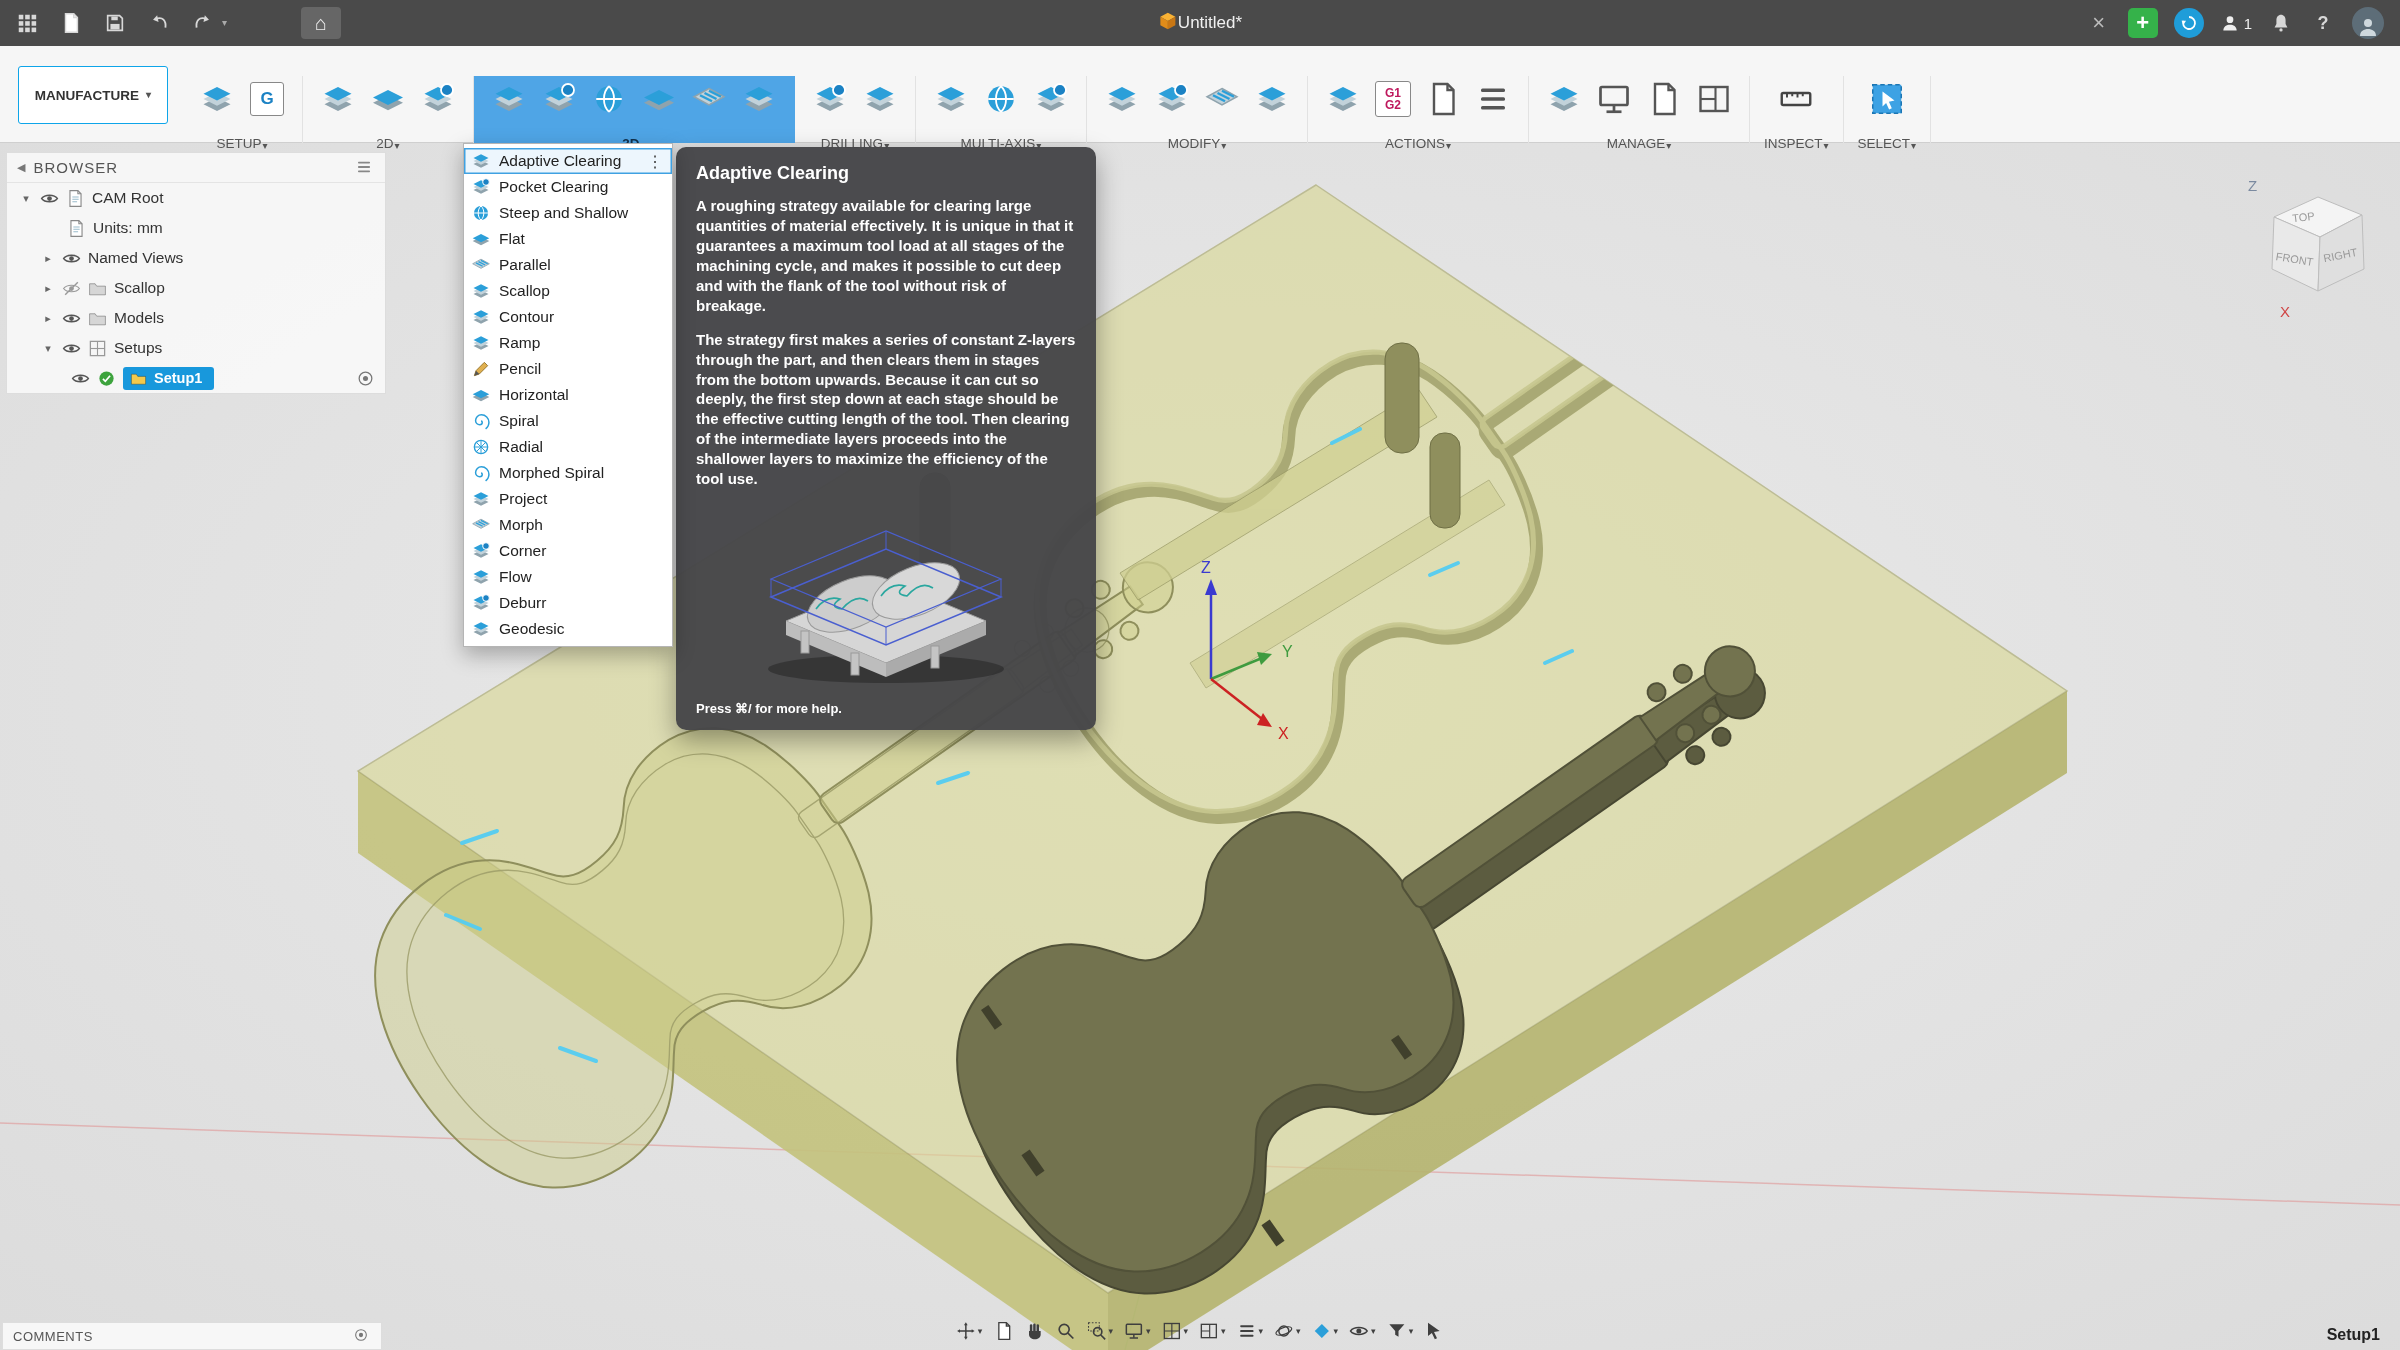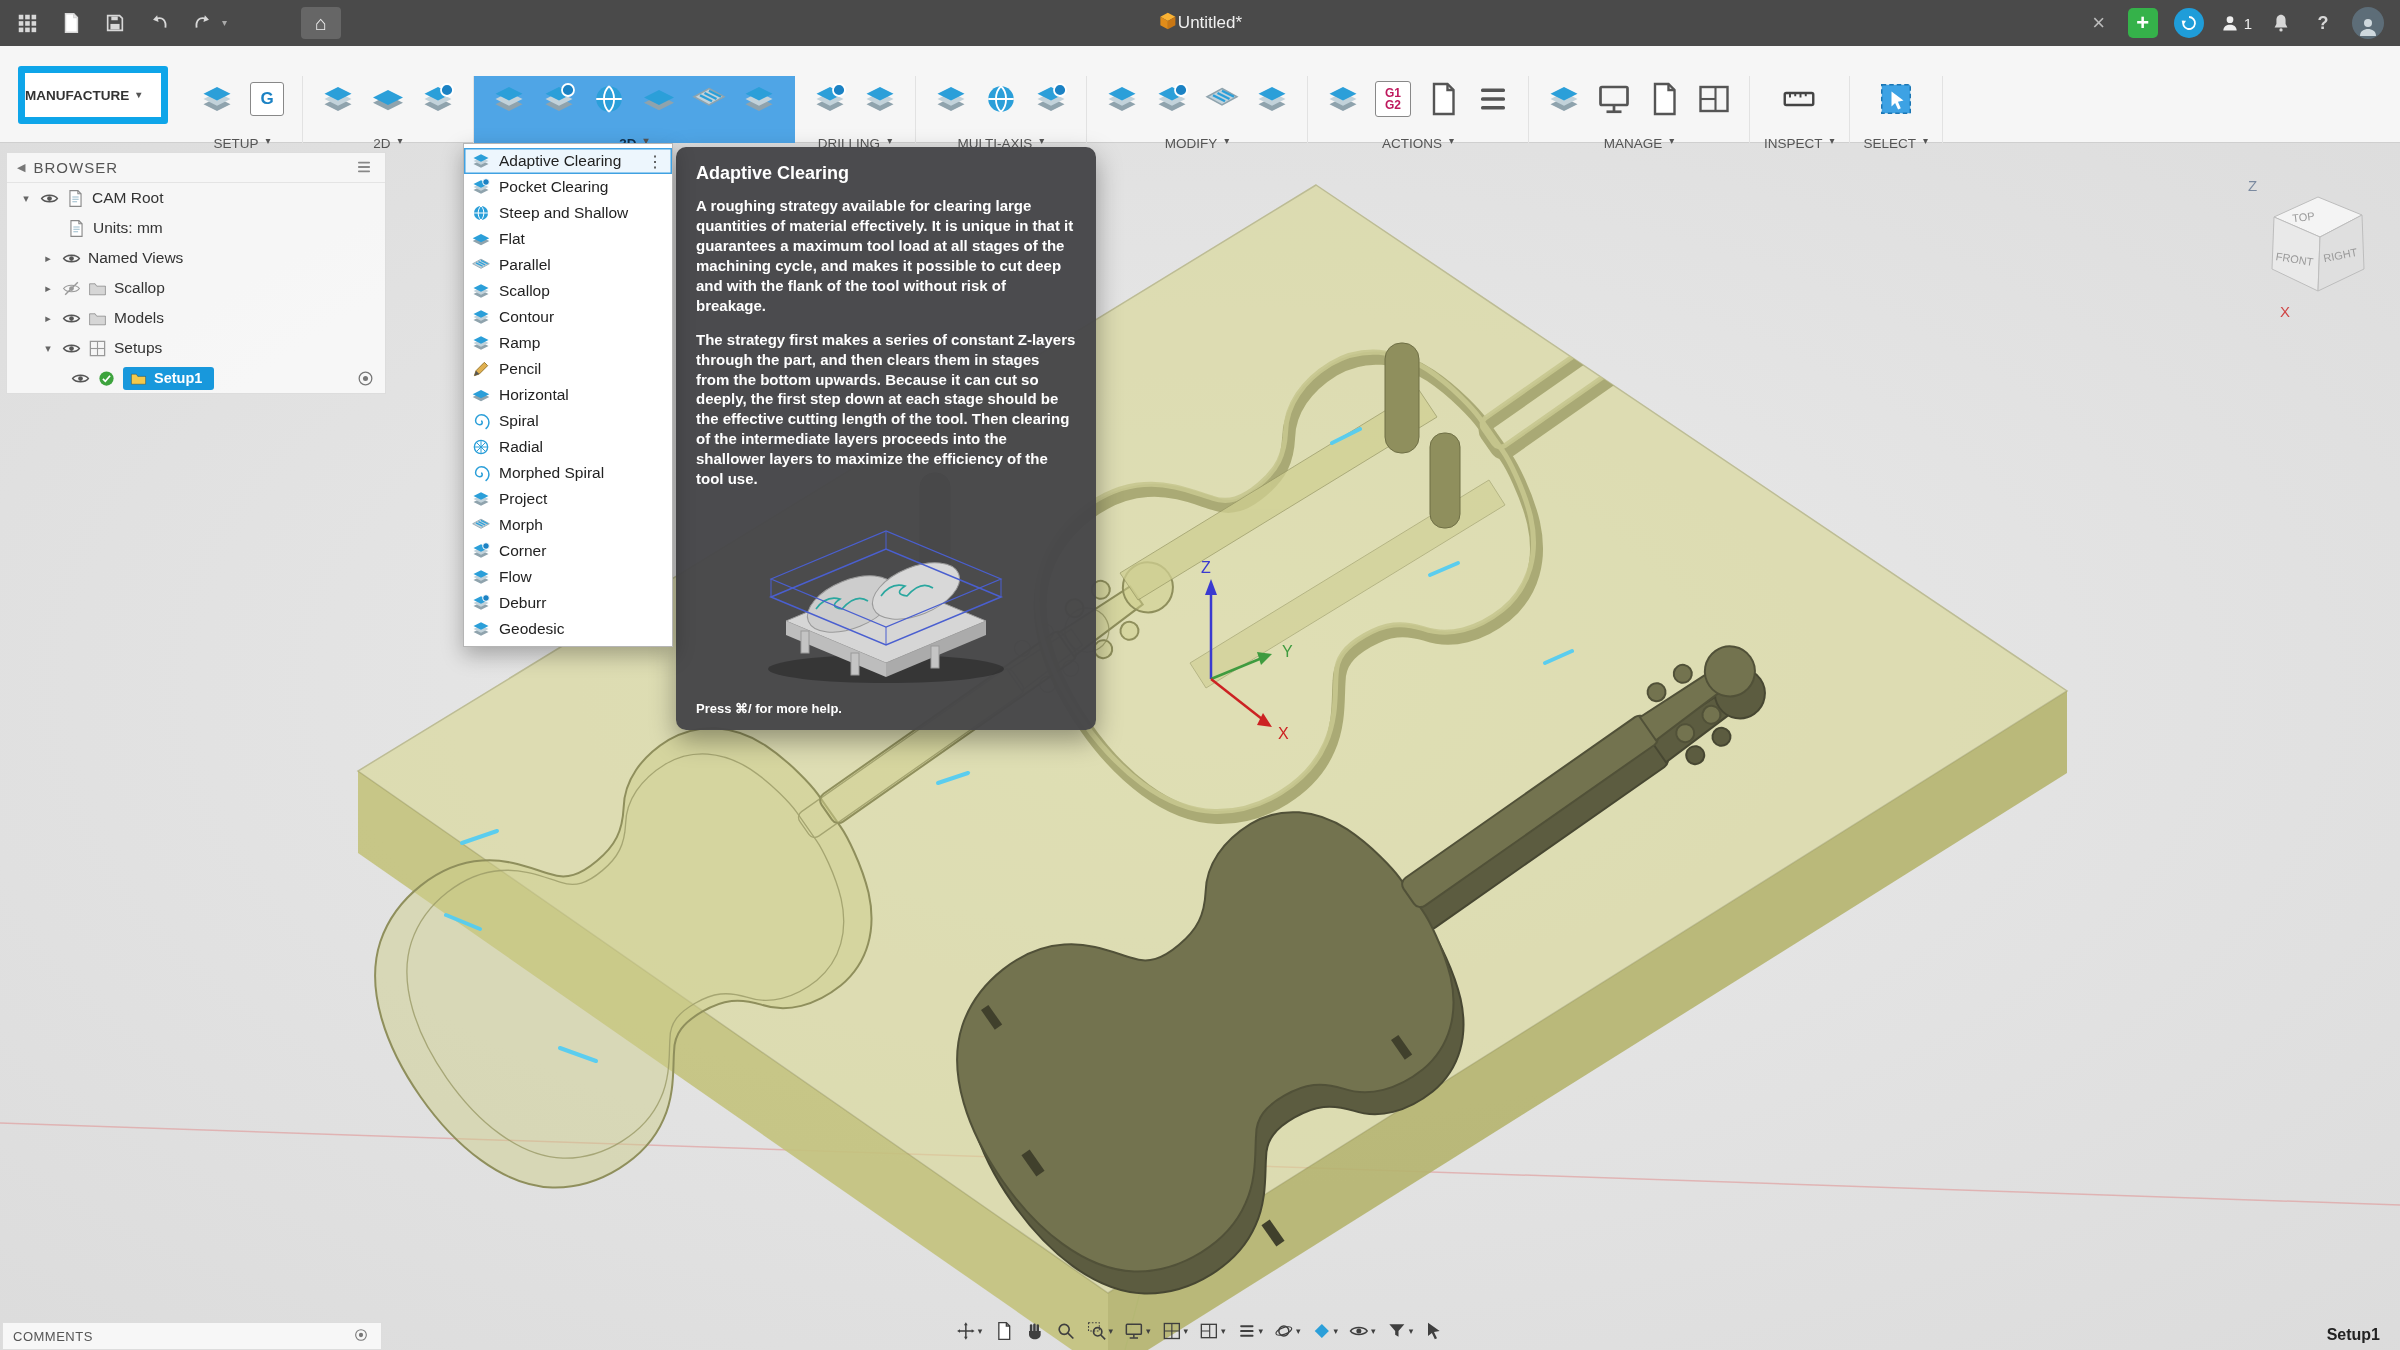--- a/index.html
+++ b/index.html
@@ -22,31 +22,31 @@
   .tb-collab svg{width:20px;height:20px}
   .tb-q{font-size:18px;font-weight:bold}
   .tb-avatar{width:32px;height:32px;border-radius:50%;background:#5d6d78;display:flex;align-items:flex-end;justify-content:center;overflow:hidden}
   .tb-avatar svg{width:24px;height:24px;color:#cfd8dd}
   .tb-x{font-size:22px;color:#bbb}
   .caret{font-size:10px;color:#555;line-height:1}
   .tb-left .caret{color:#aaa;margin-left:-12px}
 
   
   .ribbon{position:absolute;top:46px;left:0;right:0;height:97px;background:#f6f6f6;border-bottom:1px solid #cfcfcf;z-index:40}
-  .workspace-btn{position:absolute;left:18px;top:20px;width:150px;height:58px;background:#fff;border:7px solid #0ea5e9;border-radius:3px;display:flex;align-items:center;gap:7px;font-size:13.5px;font-weight:bold;color:#333;cursor:pointer}
+  .workspace-btn{position:absolute;left:18px;top:20px;width:150px;height:58px;background:#fff;border:1px solid #0ea5e9;border-radius:3px;display:flex;align-items:center;justify-content:center;gap:7px;font-size:13.5px;font-weight:bold;color:#333;cursor:pointer}
   .tabs{position:absolute;left:182px;top:0;height:28px;display:flex}
   .tab{padding:0 20px;font-size:15px;line-height:26px;color:#444;cursor:pointer;white-space:nowrap}
   .tab.active{color:#111;font-weight:bold;border-bottom:4px solid #0a99dc}
   .toolbar{position:absolute;left:182px;top:30px;height:67px;display:flex;align-items:stretch}
   .tgroup{display:flex;flex-direction:column;align-items:center;padding:2px 14px 0;border-right:1px solid #e2e2e2}
   .tgroup.active{background:#4fa5e6;border-right-color:#4fa5e6}
   .ticons{display:flex;gap:8px;align-items:center;height:46px}
   .ticon{width:42px;height:42px;display:flex;align-items:center;justify-content:center;border-radius:3px;cursor:pointer}
   .ticon svg{width:36px;height:36px}
-  .tlabel{font-size:13.5px;color:#555;display:flex;align-items:flex-start;gap:7px;margin-top:16px;cursor:pointer;white-space:nowrap}
+  .tlabel{font-size:13.5px;color:#555;display:flex;align-items:flex-end;gap:1px;margin-top:16px;cursor:pointer;white-space:nowrap}
   .tgroup.active .tlabel{color:#10314d;font-weight:bold}
   .gbadge{width:34px;height:34px;border:1.5px solid #888;border-radius:3px;display:flex;align-items:center;justify-content:center;font-weight:bold;color:#1b82c4;font-size:17px;background:#fff}
   .g1g2{width:36px;height:36px;border:1.5px solid #888;border-radius:3px;background:#fff;display:flex;flex-direction:column;align-items:center;justify-content:center;line-height:1}
   .g1g2 i{font-style:normal;font-weight:bold;font-size:12px;color:#be185d}
 
   
   .viewport{position:absolute;top:143px;left:0;width:2400px;height:1207px;overflow:hidden}
   .scene{position:absolute;inset:0}
 
   

